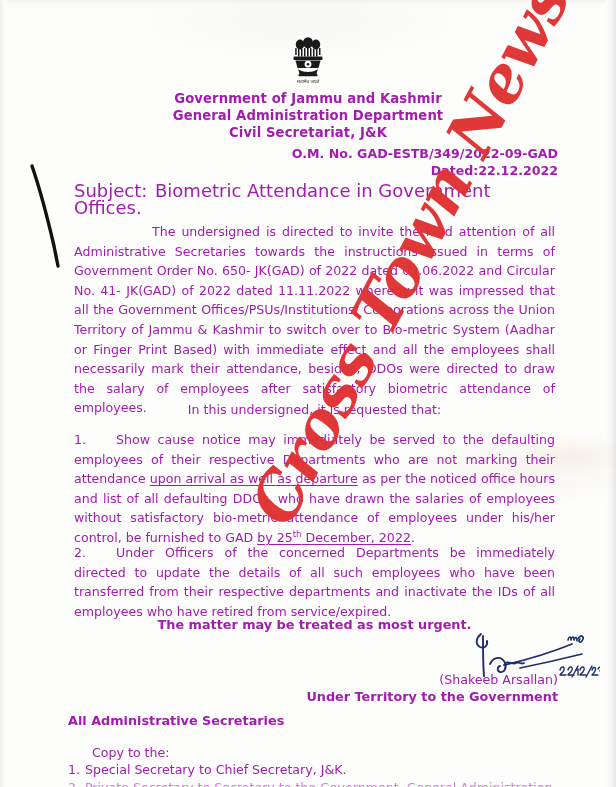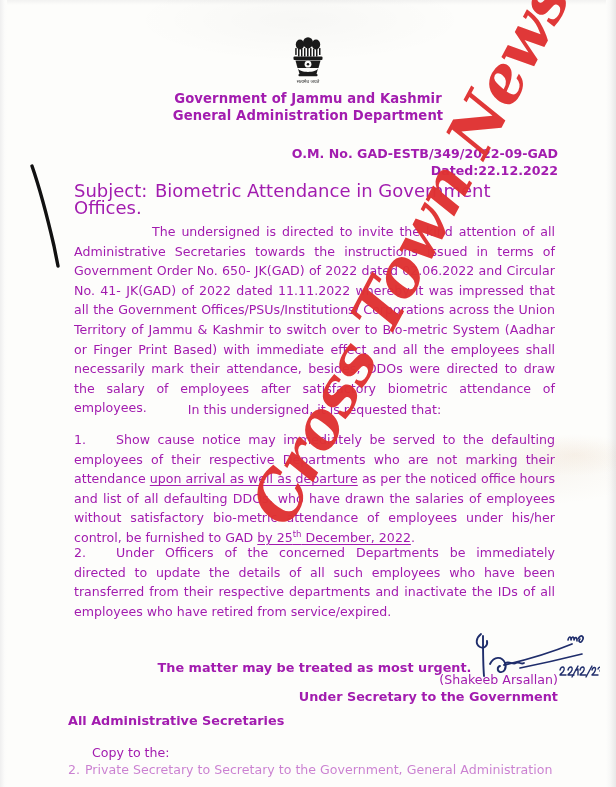--- a/index.html
+++ b/index.html
@@ -105,21 +105,21 @@
     line-height: 19.6px;
     text-align: justify;
     text-justify: inter-word;
   }
   .para.p1 { top: 222px; text-indent: 78px; }
   .para.center { text-align: center; text-indent: 0; }
   .para.c1 { top: 400px; }
   .para.n1 { top: 430px; }
   .para.n2 { top: 543px; }
   .para.urgent {
-    top: 658px;
+    top: 615px;
     text-align: center;
     font-weight: 700;
     font-size: 12.8px;
   }
   .num { display: inline-block; width: 42px; }
   .u { text-decoration: underline; text-underline-offset: 2px; }
   sup { font-size: 0.68em; vertical-align: super; line-height: 0; }
 
   
   .sign-name {
@@ -240,20 +240,21 @@
           <path d="M12 32.5 C14 37, 30 37, 32 32.5 L30.5 38 H13.5 Z"></path>
           <rect x="12.5" y="38" width="19" height="2.2" rx="0.8"></rect>
         </g>
         <text x="22" y="46.5" font-size="4.6" text-anchor="middle" fill="#1a1a1a" font-family="'DejaVu Sans', sans-serif">सत्यमेव जयते</text>
       </svg>
     </div>
 
     <div class="org-block">
       <div>Government of Jammu and Kashmir</div>
       <div>General Administration Department</div>
+      <div>Civil Secretariat, J&amp;K</div>
     </div>
 
     <div class="om-line">O.M. No. GAD-ESTB/349/2022-09-GAD</div>
     <div class="dated-line">Dated:22.12.2022</div>
 
     <div class="subject-row">
       <span class="lbl">Subject:</span><span>Biometric Attendance in Government Offices.</span>
     </div>
 
     <div class="para p1">The undersigned is directed to invite the kind attention of all Administrative Secretaries towards the instructions issued in terms of Government Order No. 650- JK(GAD) of 2022 dated 02.06.2022 and Circular No. 41- JK(GAD) of 2022 dated 11.11.2022 whereby it was impressed that all the Government Offices/PSUs/Institutions/ Corporations across the Union Territory of Jammu &amp; Kashmir to switch over to Bio-metric System (Aadhar or Finger Print Based) with immediate effect and all the employees shall necessarily mark their attendance, besides, DDOs were directed to draw the salary of employees after satisfactory biometric attendance of employees.</div>
@@ -264,26 +265,27 @@
       <span class="num">1.</span><span>Show cause notice may immediately be served to the defaulting employees of their respective Departments who are not marking their attendance </span><span class="u">upon arrival as well as departure</span><span> as per the noticed office hours and list of all defaulting DDOs, who have drawn the salaries of employees without satisfactory bio-metric attendance of employees under his/her control, be furnished to GAD </span><span class="u"><span>by 25</span><sup>th</sup><span> December, 2022</span></span><span>.</span>
     </div>
 
     <div class="para n2">
       <span class="num">2.</span><span>Under Officers of the concerned Departments be immediately directed to update the details of all such employees who have been transferred from their respective departments and inactivate the IDs of all employees who have retired from service/expired.</span>
     </div>
 
     <div class="para urgent">The matter may be treated as most urgent.</div>
 
     <div class="sign-name">(Shakeeb Arsallan)</div>
-    <div class="sign-title">Under Secretary to the Government</div>
+    <div class="sign-title">Under Territory to the Government</div>
 
     <div class="addressee">All Administrative Secretaries</div>
 
     <div class="copy-head">Copy to the:</div>
     <div class="copy-list">
+      <span class="ci"><span class="n">1.</span><span>Special Secretary to Chief Secretary, J&amp;K.</span></span>
       <span class="ci copy-item-2"><span class="n">2.</span><span>Private Secretary to Secretary to the Government, General Administration</span></span>
     </div>
 
   </div>
 
   <div class="margin-stroke">
     <svg width="50" height="125" viewBox="0 0 50 125" aria-hidden="true">
       <path d="M8 4 C17 30, 24 58, 30 84 C32 94, 33 99, 34 104" stroke="#111111" stroke-width="3.4" fill="none" stroke-linecap="round"></path>
     </svg>
   </div>

